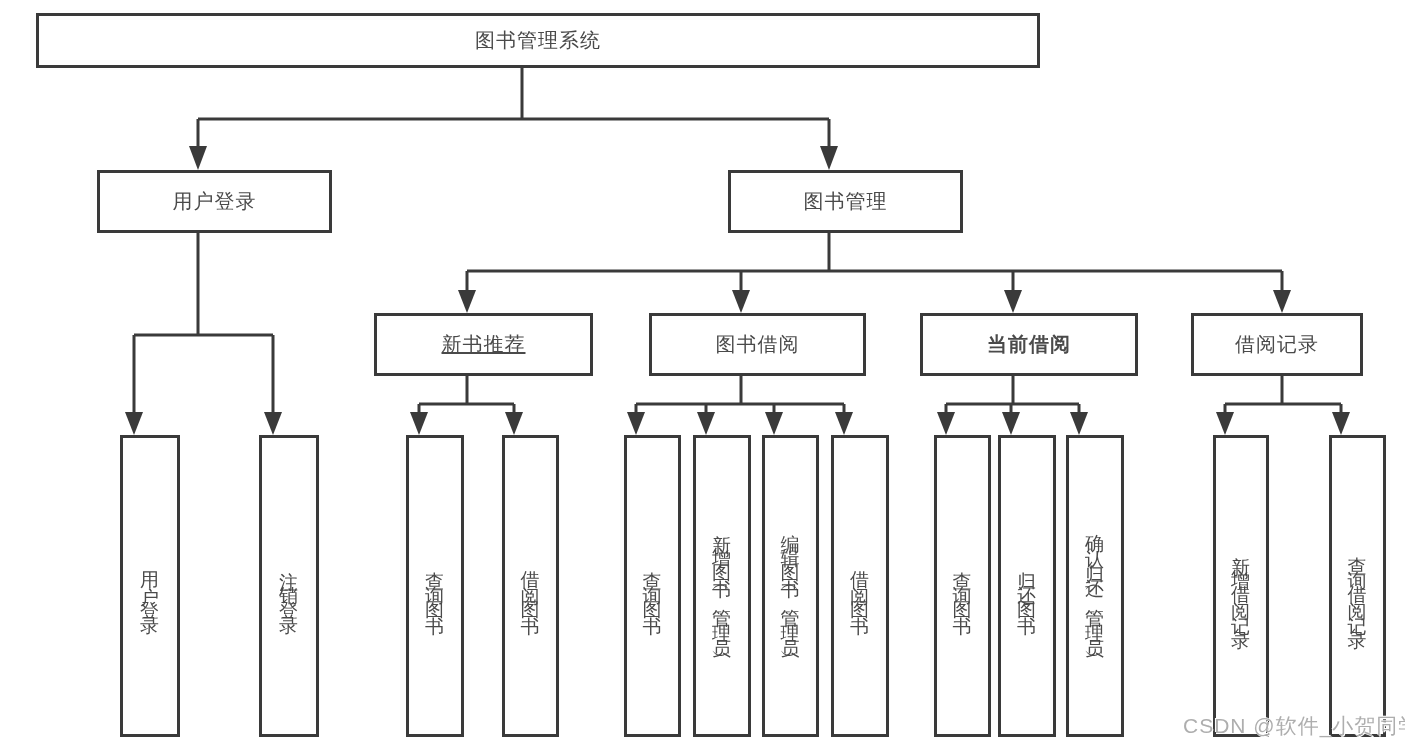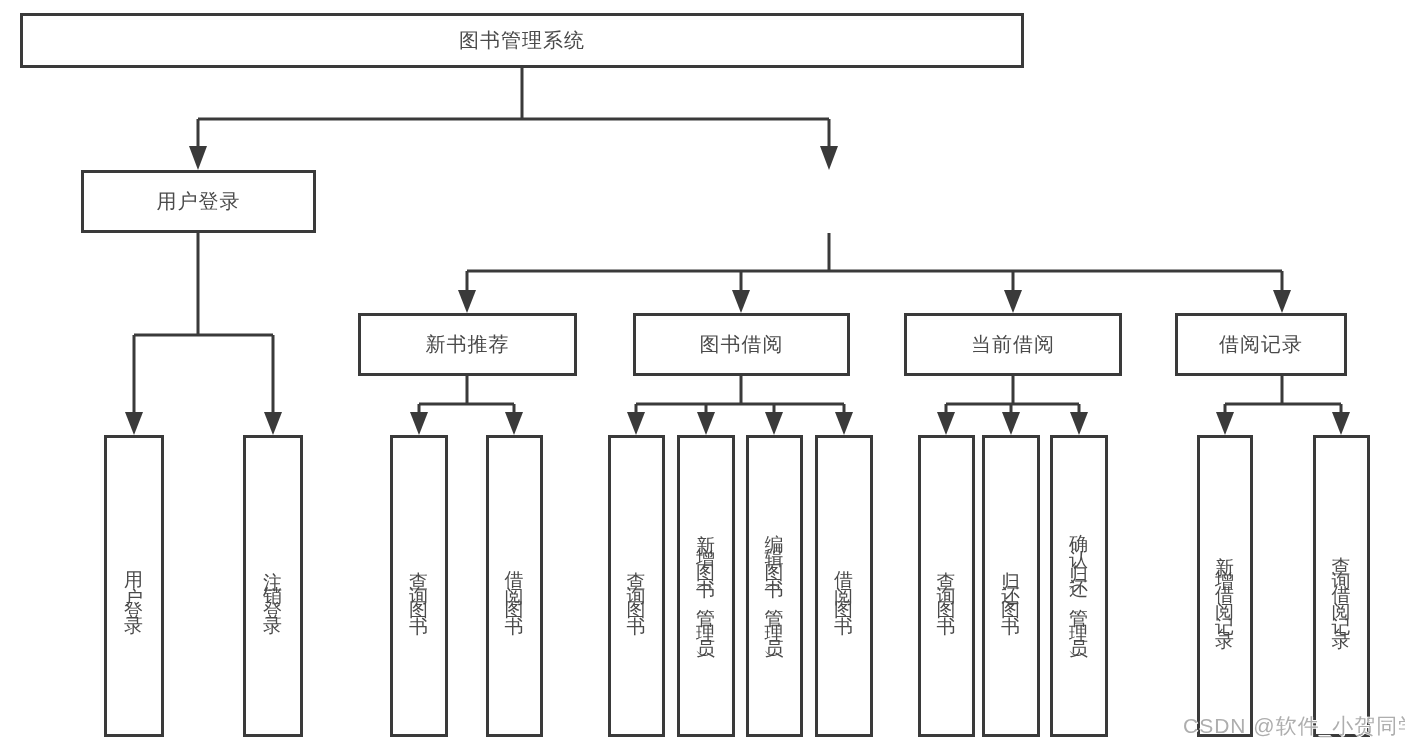--- a/index.html
+++ b/index.html
@@ -23,20 +23,21 @@
   }
   .box {
     position: absolute;
     box-sizing: border-box;
     border: 3px solid #3a3a3a;
     background: #ffffff;
     display: flex;
     align-items: center;
     justify-content: center;
     color: #4a4a4a;
+    margin-left: 16px;
   }
   .hbox {
     font-size: 20px;
     letter-spacing: 1px;
     white-space: nowrap;
   }
   .vbox span {
     writing-mode: vertical-rl;
     text-orientation: mixed;
     font-size: 19px;
@@ -115,28 +116,31 @@
     </g>
   </svg>
 
   <div class="box hbox lvl1">
     <span>图书管理系统</span>
   </div>
 
   <div class="box hbox lvl2" style="left:81px; width:235px;">
     <span>用户登录</span>
   </div>
+  <div class="box hbox lvl2" style="left:712px; width:235px;">
+    <span>图书管理</span>
+  </div>
 
-  <div class="box hbox lvl3" style="left:358px; width:219px;">
+  <div class="box hbox lvl3" style="left:358px; width:219px;text-decoration:underline;">
     <span>新书推荐</span>
   </div>
   <div class="box hbox lvl3" style="left:633px; width:217px;justify-content:center;">
     <span>图书借阅</span>
   </div>
-  <div class="box hbox lvl3" style="left:904px; width:218px;">
+  <div class="box hbox lvl3" style="left:904px; width:218px;font-weight:bold;">
     <span>当前借阅</span>
   </div>
   <div class="box hbox lvl3" style="left:1175px; width:172px;">
     <span>借阅记录</span>
   </div>
 
   <div class="box vbox leaf" style="left:104px; width:60px;">
     <span>用户登录</span>
   </div>
   <div class="box vbox leaf" style="left:243px; width:60px;">

